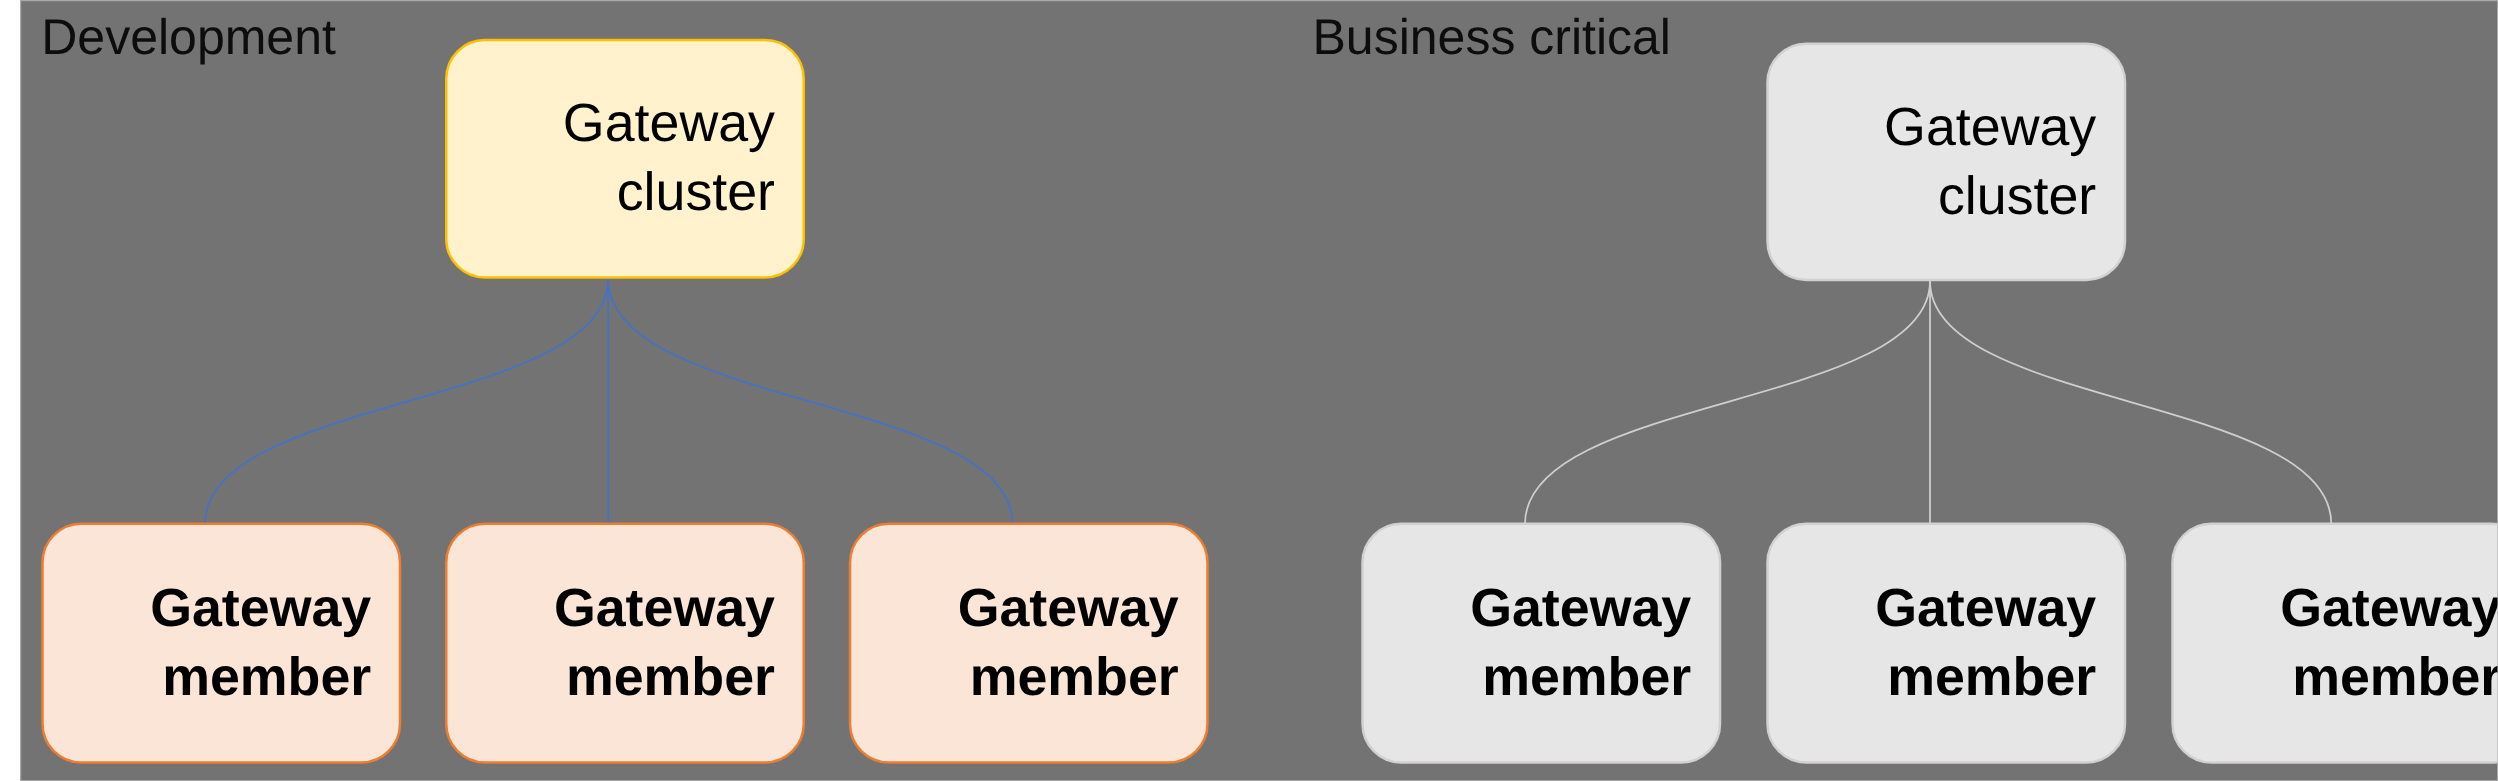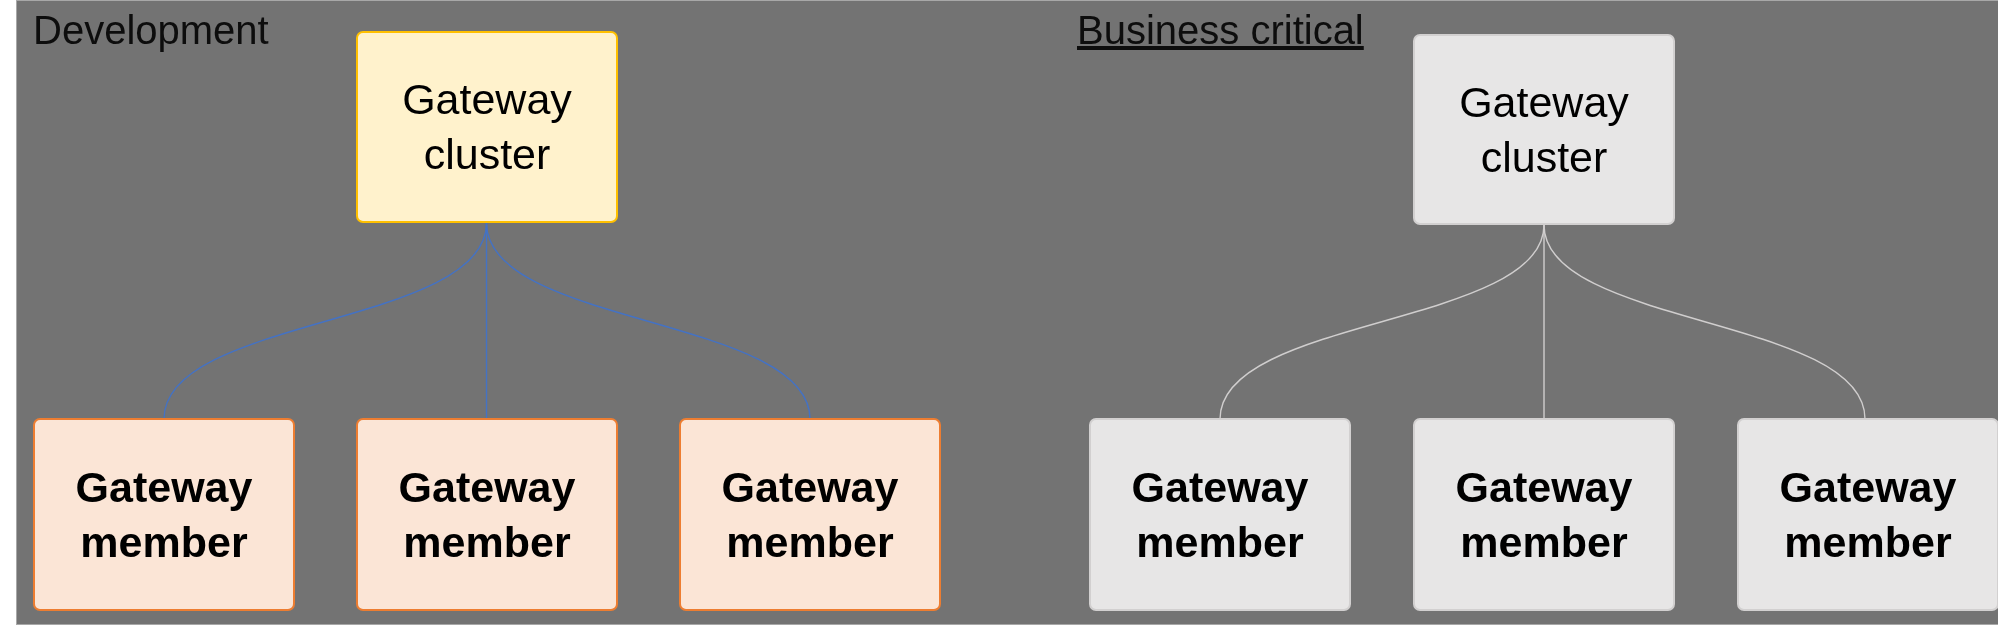--- a/index.html
+++ b/index.html
@@ -32,32 +32,32 @@
   }
   .group-label {
     position: absolute;
     font-size: 40px;
     line-height: 1.15;
     color: #0d0d0d;
     white-space: nowrap;
     z-index: 2;
   }
   .label-dev  { left: 16px;   top: 6px; }
-  .label-biz  { left: 1060px; top: 6px; text-decoration: underline; }
+  .label-biz  { left: 1033px; top: 6px; }
   .node {
     position: absolute;
     box-sizing: border-box;
-    width: 262px;
+    width: 288px;
     border-style: solid;
     border-width: 2.5px;
-    border-radius: 7px;
+    border-radius: 32px;
     display: flex;
     align-items: center;
     justify-content: center;
-    text-align: center;
+    text-align: right;
     font-size: 43px;
     line-height: 1.27;
     color: #000000;
     z-index: 1;
   }
   .node .node-text {
     display: block;
     padding: 0 22px;
   }
   

